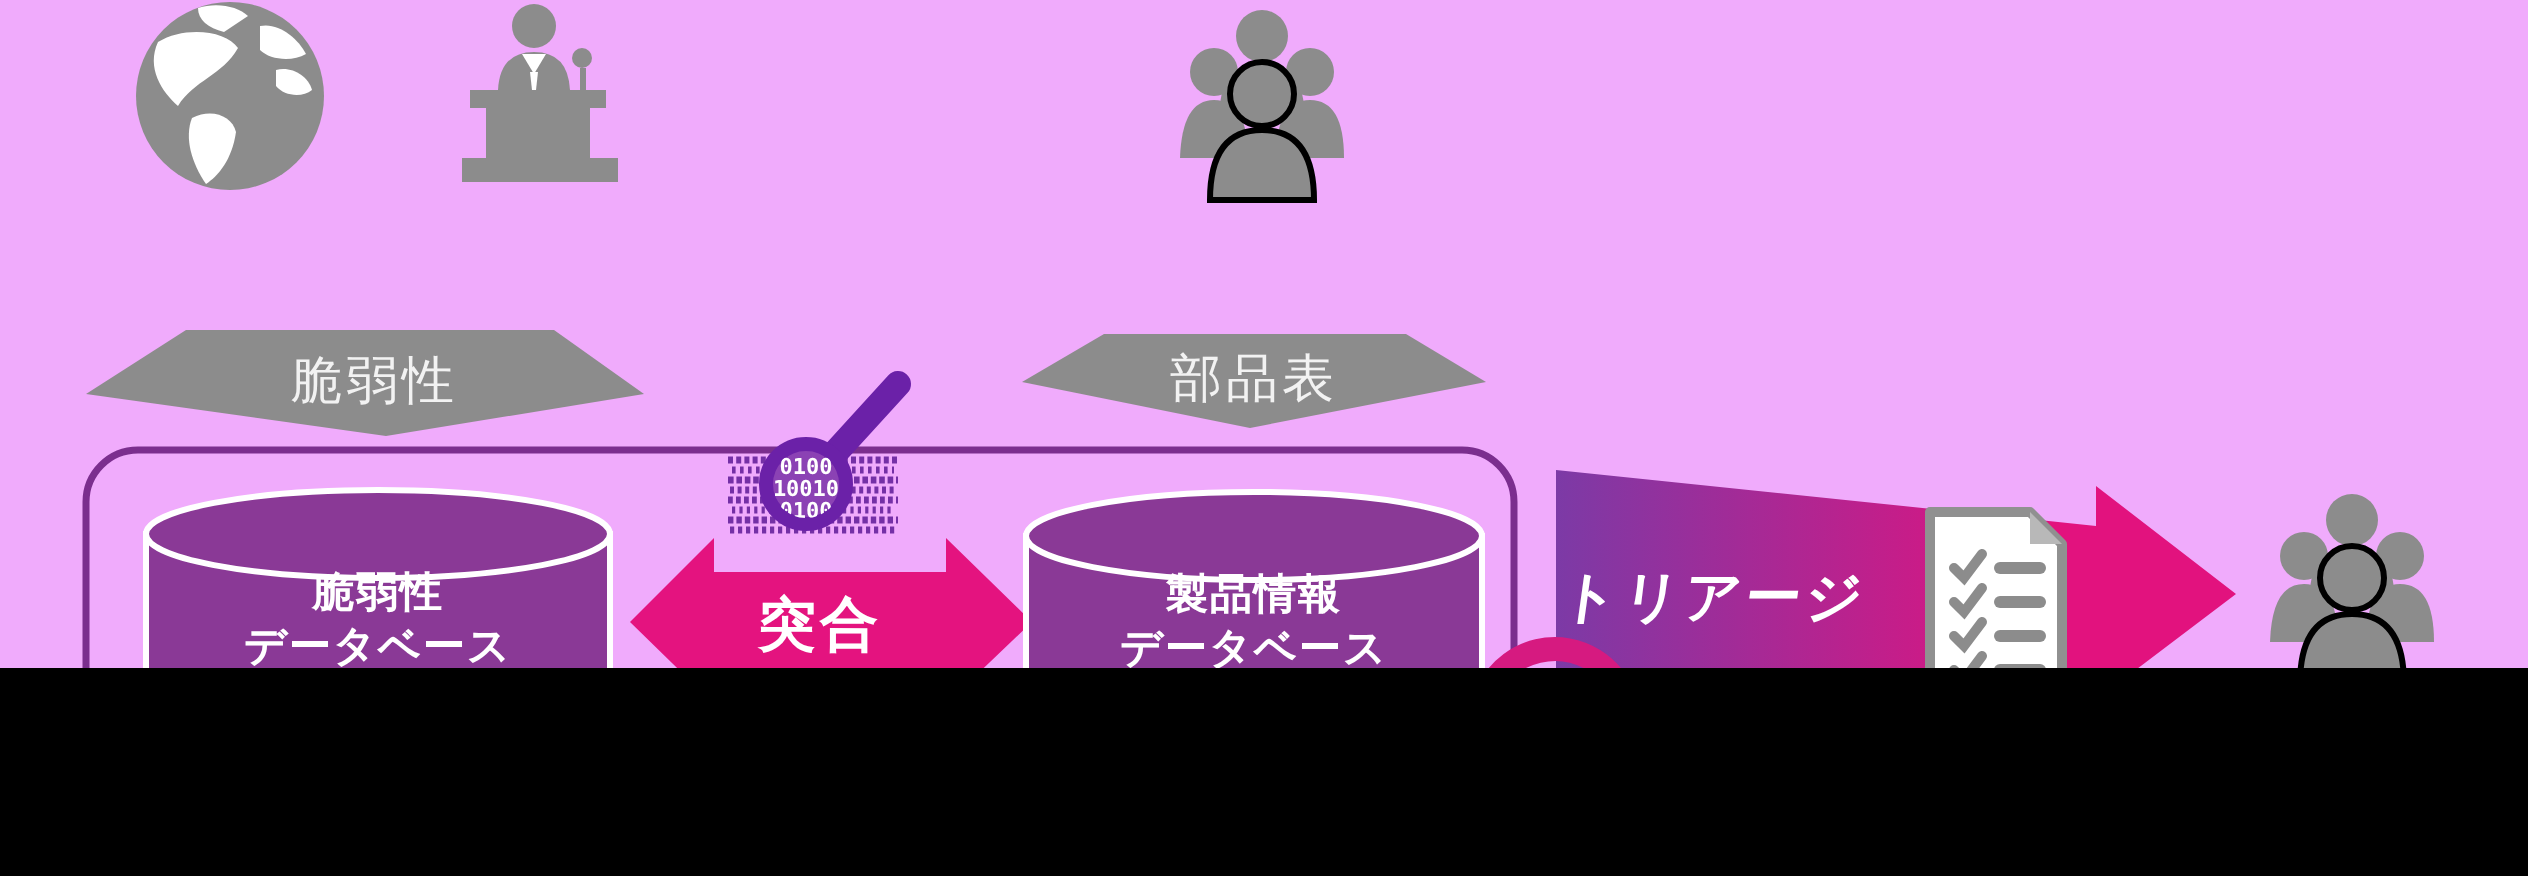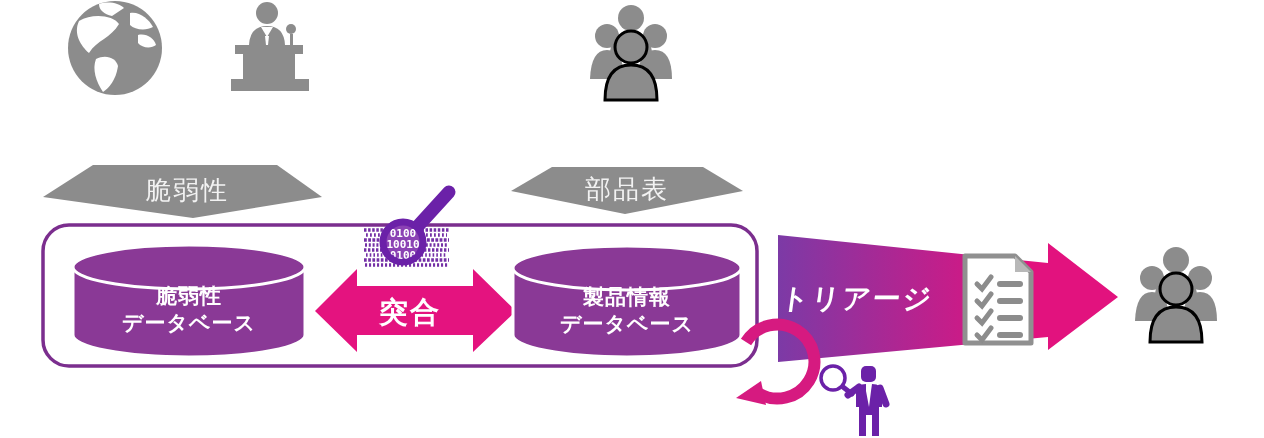--- a/index.html
+++ b/index.html
@@ -1,16 +1,16 @@
 <!DOCTYPE html>
 <html><head>
 <meta charset="utf-8">
 <style>
   html,body{margin:0;padding:0;background:#000;}
-  .stage{position:relative;width:1264px;height:438px;background:#ffffff;overflow:hidden;
+  .stage{position:relative;width:1264px;height:334px;background:#f0abfc;overflow:hidden;
          font-family:"Liberation Sans","DejaVu Sans",sans-serif;}
   svg text{font-family:"Liberation Sans","DejaVu Sans",sans-serif;}
   .lbl-feed{font-size:26px;fill:#f2f2f2;text-anchor:middle;letter-spacing:2px;}
   .lbl-db{font-size:21px;font-weight:bold;fill:#fff;text-anchor:middle;letter-spacing:1px;}
   .lbl-match{font-size:29px;font-weight:bold;fill:#fff;text-anchor:middle;letter-spacing:2px;}
   .lbl-triage{font-size:28px;font-weight:bold;fill:#fff;text-anchor:middle;letter-spacing:2px;}
   .lens-digit{font-size:11px;font-weight:bold;fill:#fff;text-anchor:middle;
               font-family:"DejaVu Sans Mono",monospace;}
 </style>
 </head>

